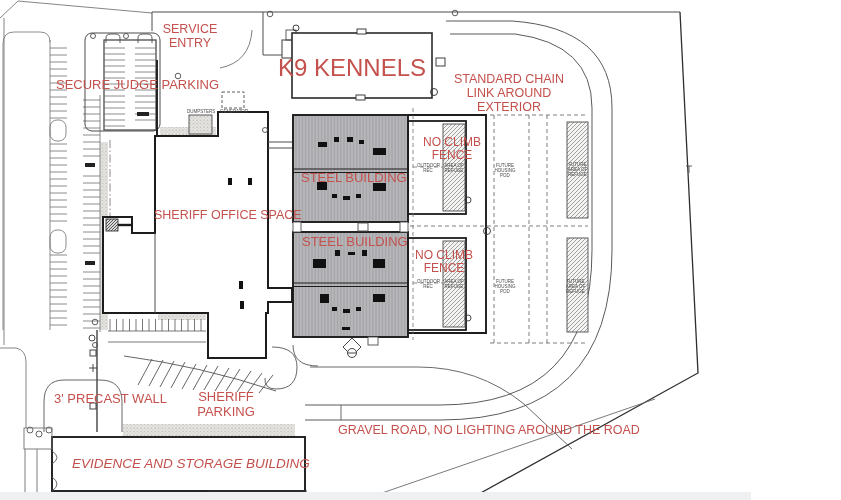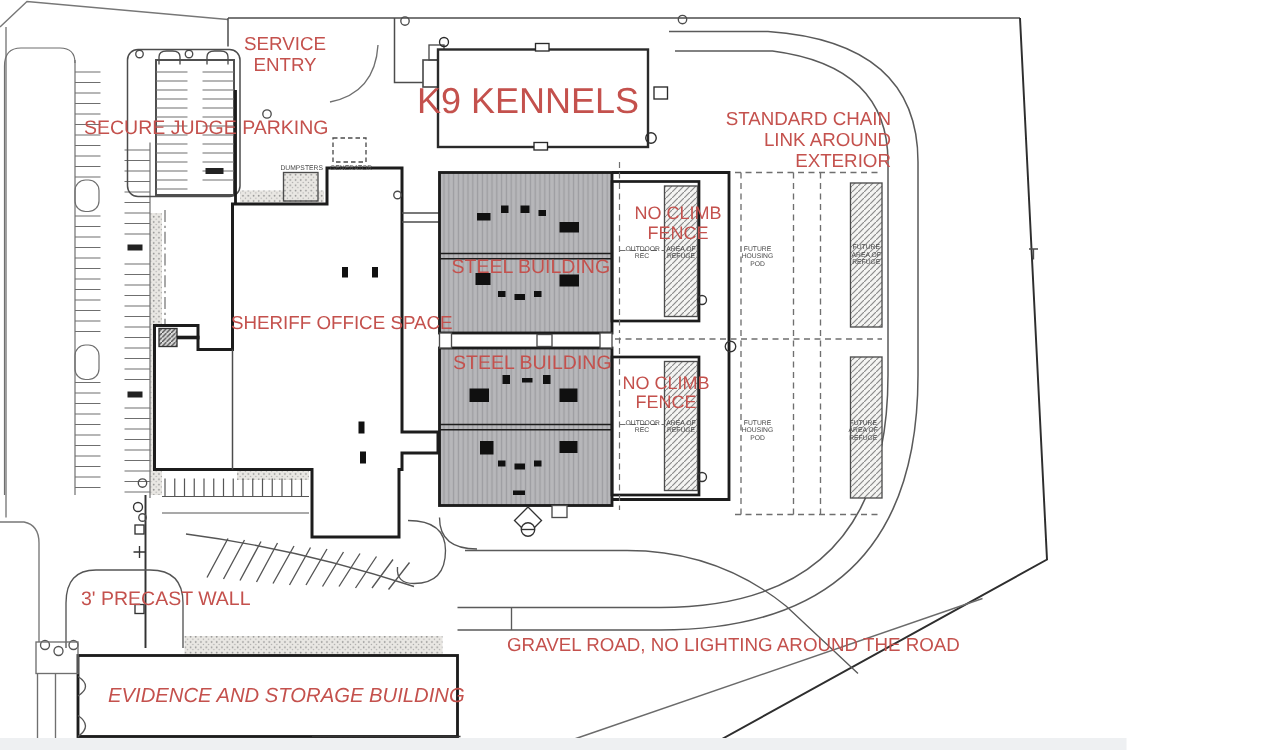--- a/index.html
+++ b/index.html
@@ -220,38 +220,39 @@
         <circle cx="265" cy="130" r="2.5"></circle>
     <circle cx="95" cy="322" r="2.8"></circle>
         <circle cx="95" cy="345" r="2.5"></circle>
   </g>
 </svg>
 
 <div class="lbl" style="left:157px;top:22px;width:66px;font-size:12.5px;">SERVICE ENTRY</div>
 
 <div class="lbl nowrap" style="left:278px;top:55px;width:132px;font-size:24px;">K9 KENNELS</div>
 
-<div class="lbl" style="left:474px;top:72px;width:120px;font-size:12.5px;text-align:right;">STANDARD CHAIN LINK AROUND EXTERIOR</div>
+<div class="lbl" style="left:449px;top:72px;width:120px;font-size:12.5px;">STANDARD CHAIN LINK AROUND EXTERIOR</div>
 
 <div class="lbl nowrap" style="left:56px;top:78px;font-size:13px;">SECURE JUDGE PARKING</div>
 
 <div class="lbl nowrap" style="left:301px;top:171px;width:100px;font-size:13px;">STEEL BUILDING</div>
 
 <div class="lbl" style="left:420px;top:136px;width:64px;font-size:12px;">NO CLIMB FENCE</div>
 
 <div class="lbl nowrap" style="left:154px;top:208px;font-size:12.5px;">SHERIFF OFFICE SPACE</div>
 
 <div class="lbl nowrap" style="left:302px;top:235px;width:100px;font-size:13px;">STEEL BUILDING</div>
 
 <div class="lbl" style="left:412px;top:249px;width:64px;font-size:12px;">NO CLIMB FENCE</div>
 
 <div class="lbl nowrap" style="left:338px;top:380px;font-size:12.5px;margin-top:43px;">GRAVEL ROAD, NO LIGHTING AROUND THE ROAD</div>
 
 <div class="lbl nowrap" style="left:54px;top:392px;font-size:13px;">3' PRECAST WALL</div>
 
+<div class="lbl" style="left:194px;top:390px;width:64px;font-size:13px;">SHERIFF PARKING</div>
 
 <div class="lbl nowrap" style="left:72px;top:456px;font-size:13.5px;font-style:italic;">EVIDENCE AND STORAGE BUILDING</div>
 
 <div class="tiny" style="left:187px;top:109px;width:28px;">DUMPSTERS</div>
 <div class="tiny" style="left:220px;top:109px;width:26px;">GENERATOR</div>
 
 <div class="tiny" style="left:417px;top:163px;width:22px;">OUTDOOR REC</div>
 <div class="tiny" style="left:442px;top:163px;width:24px;">AREA OF REFUGE</div>
 <div class="tiny" style="left:492px;top:163px;width:26px;">FUTURE HOUSING POD</div>
 <div class="tiny" style="left:564px;top:162px;width:27px;">FUTURE AREA OF REFUGE</div>

